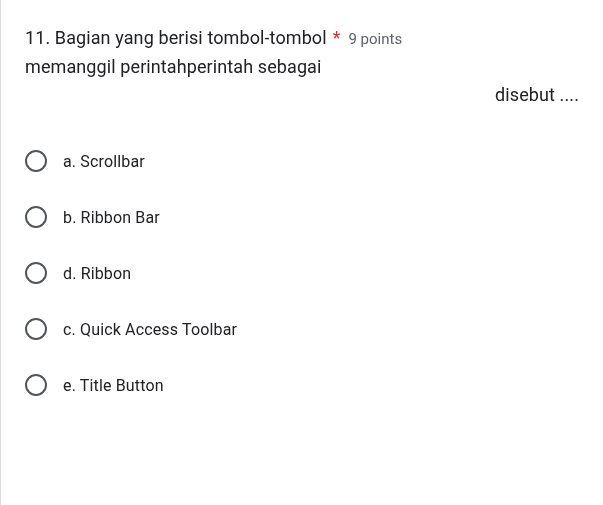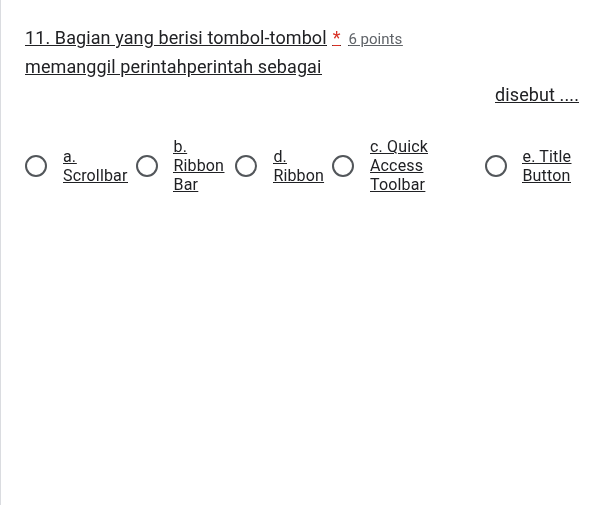--- a/index.html
+++ b/index.html
@@ -1,15 +1,15 @@
 <!DOCTYPE html>
 <html><head>
   <meta charset="utf-8">
   <style>
-    * { box-sizing: border-box; margin: 0; padding: 0; text-decoration: underline; }
+    * { box-sizing: border-box; margin: 0; padding: 0; }
     body {
       font-family: Roboto, Arial, sans-serif;
       background: #fff;
       width: 603px;
       height: 505px;
       padding: 24px 24px 24px 24px;
       border-left: 1px solid #dadce0;
     }
     .question-header {
       display: flex;
@@ -41,21 +41,21 @@
     }
     .qline2, .qline3, .qline4 {
       font-size: 18px;
       color: #202124;
       line-height: 28px;
       letter-spacing: 0.1px;
     }
     .qline4 { padding-left: 12px; text-align: right; }
     .options {
       display: flex;
-      flex-direction: row;
+      flex-direction: column;
       gap: 8px;
     }
     .option-row {
       display: flex;
       align-items: center;
       min-height: 48px;
       cursor: pointer;
     }
     .radio {
       width: 22px;
@@ -71,21 +71,21 @@
       letter-spacing: 0.15px;
     }
   </style>
 </head>
 <body>
 
 <div class="question-block">
   <div class="question-header">
     <span class="question-text">11. Bagian yang berisi tombol-tombol</span>
     <span class="required-asterisk">*</span>
-    <span class="points">6 points</span>
+    <span class="points">9 points</span>
   </div>
   <div class="qline3">memanggil perintahperintah sebagai</div>
   <div class="qline4">disebut ....</div>
 </div>
 
 <div class="options">
   <label class="option-row">
     <span class="radio"></span>
     <span class="option-label">a. Scrollbar</span>
   </label>

